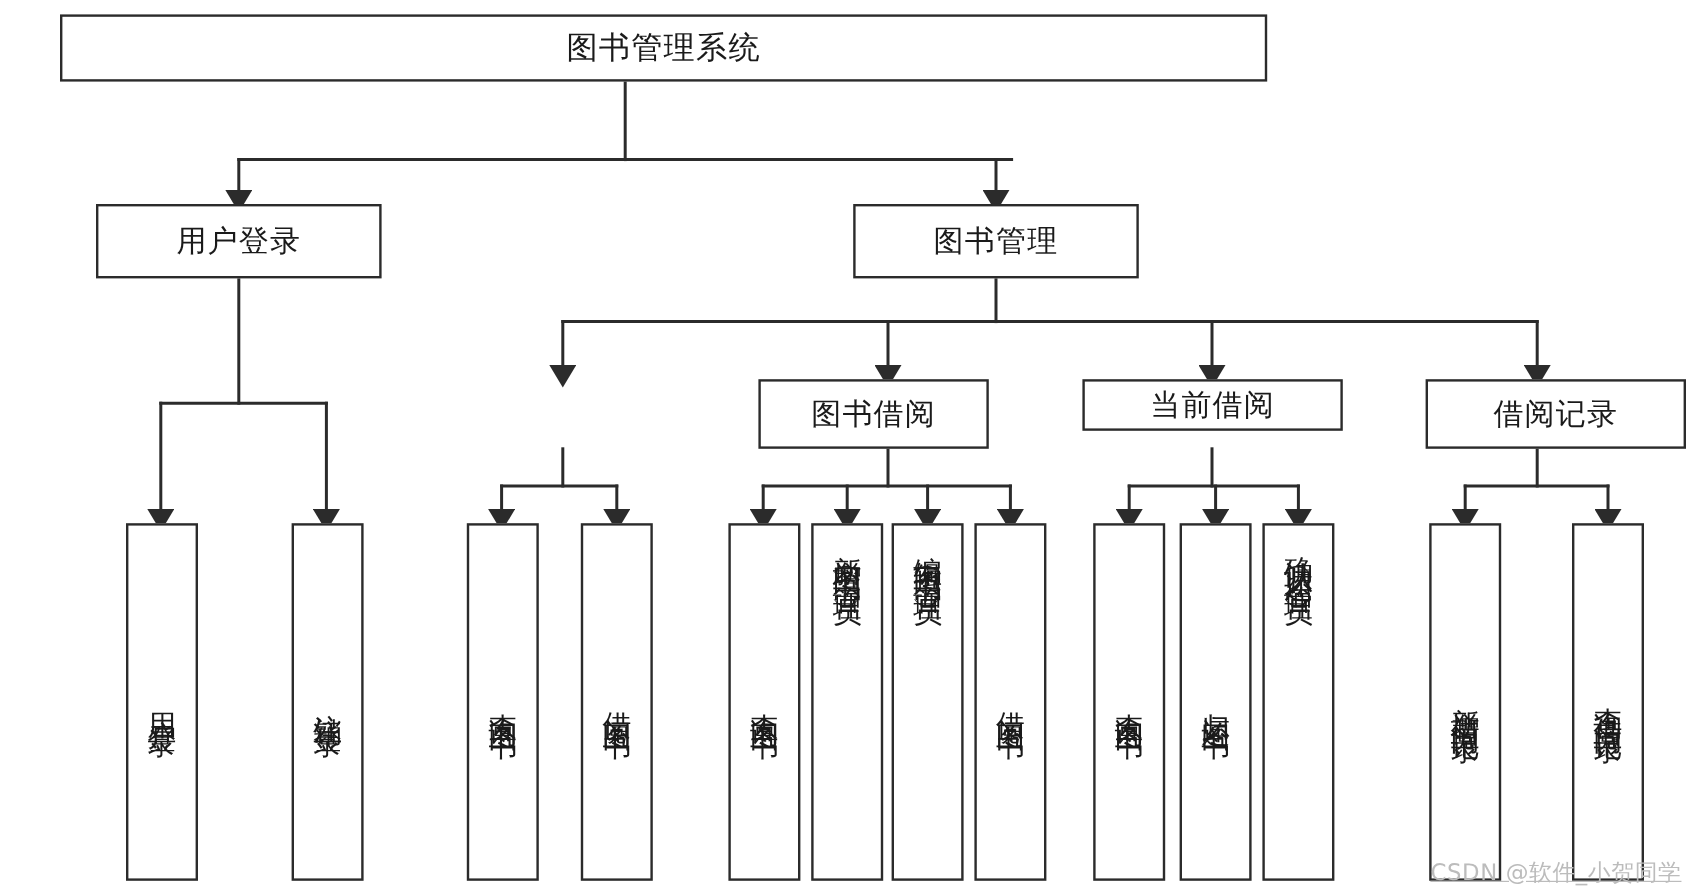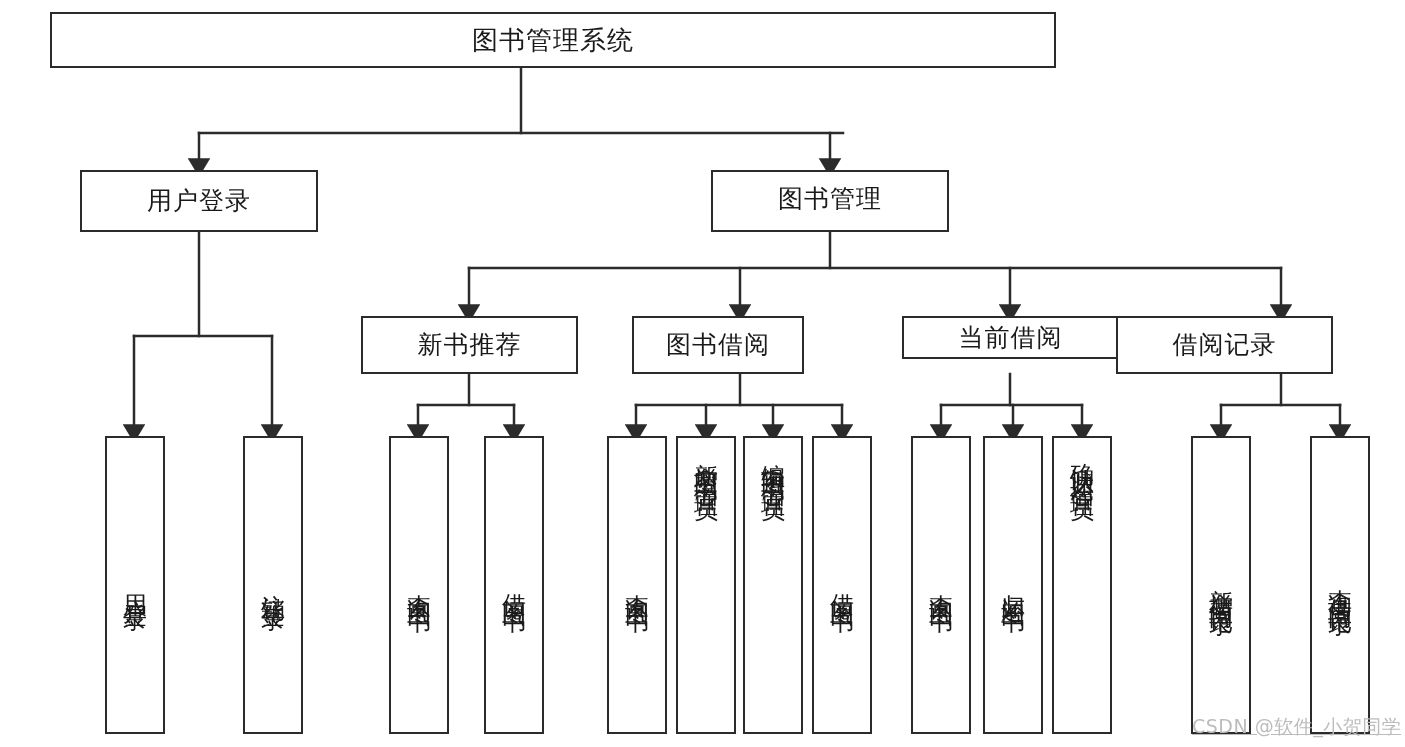--- a/index.html
+++ b/index.html
@@ -131,34 +131,31 @@
     </g>
   </svg>
 
   <div class="node h root" style="left:18px; top:12px; width:1006px; height:56px;margin-left:32px;">
     <span class="lbl">图书管理系统</span>
   </div>
 
   <div class="node h" style="left:80px; top:170px; width:238px; height:62px;">
     <span class="lbl">用户登录</span>
   </div>
-  <div class="node h" style="left:711px; top:170px; width:238px; height:62px;font-family:Liberation Mono, monospace;">
+  <div class="node h" style="left:711px; top:170px; width:238px; height:62px;">
     <span class="lbl">图书管理</span>
   </div>
 
-  <div class="node h" style="left:361px; top:316px; width:217px; height:58px;">
-    <span class="lbl">新书推荐</span>
-  </div>
-  <div class="node h" style="left:632px; top:316px; width:172px; height:58px;">
+  <div class="node h" style="left:632px; top:316px; width:192px; height:58px;">
     <span class="lbl">图书借阅</span>
   </div>
   <div class="node h" style="left:902px; top:316px; width:217px; height:43px;">
     <span class="lbl">当前借阅</span>
   </div>
-  <div class="node h" style="left:1116px; top:316px; width:217px; height:58px;">
+  <div class="node h" style="left:1188px; top:316px; width:217px; height:58px;">
     <span class="lbl">借阅记录</span>
   </div>
 
   <div class="node v mid" style="left:105px; top:436px; width:60px; height:298px;">
     <span class="lbl">用户登录</span>
   </div>
   <div class="node v mid" style="left:243px; top:436px; width:60px; height:298px;">
     <span class="lbl">注销登录</span>
   </div>
 

